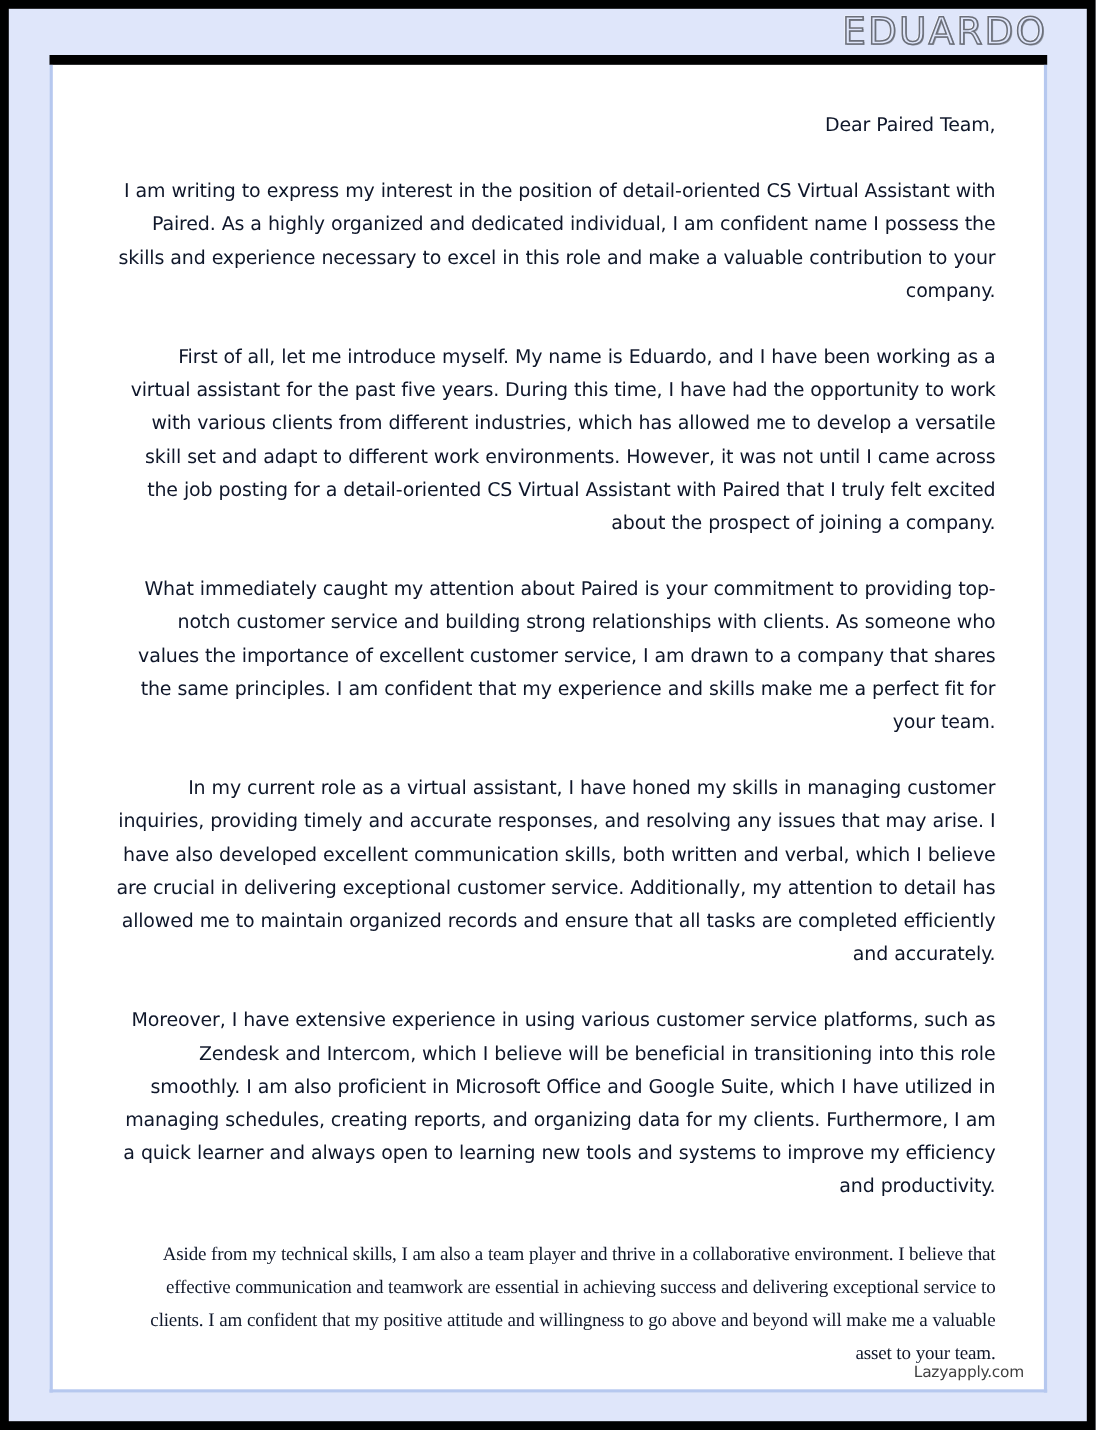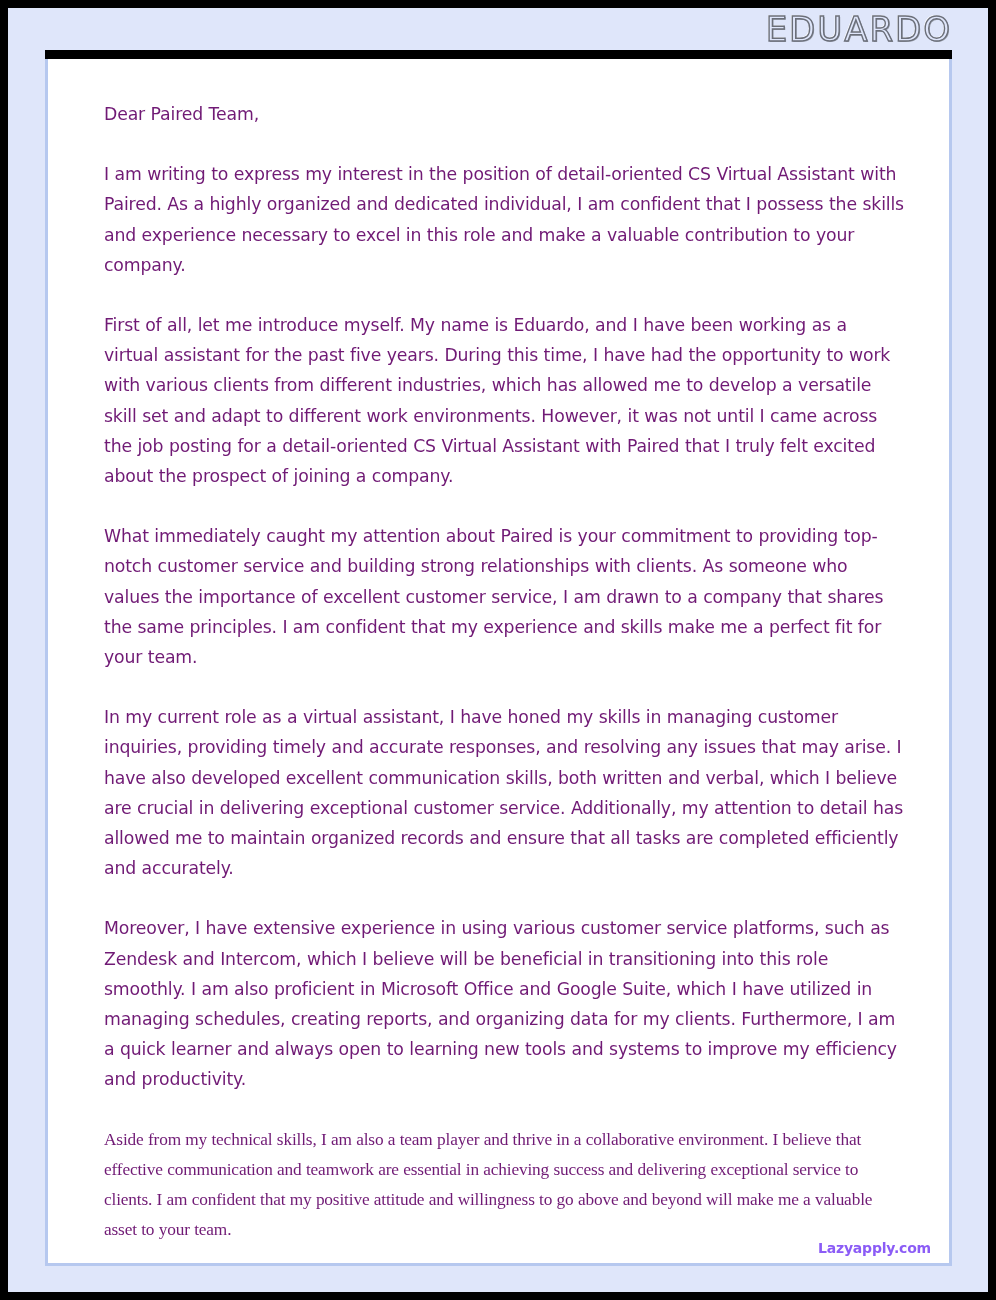--- a/index.html
+++ b/index.html
@@ -18,20 +18,21 @@
   
   #page-root {
     position: relative;
     width: 996px;
     height: 1300px;
     background: #dfe6fa;
     border-top: 8px solid #000000;
     border-bottom: 8px solid #000000;
     border-left: 8px solid #000000;
     border-right: 8px solid #000000;
+    text-align: right;
   }
 
   
   .letterhead {
     position: absolute;
     top: 0px;
     left: 0px;
     right: 0px;
     height: 42px;
     display: flex;
@@ -81,65 +82,64 @@
     position: relative;
     width: 100%;
     height: 100%;
     padding: 40px 44px 0 56px;
   }
 
   .letter-body {
     font-family: "DejaVu Sans", sans-serif;
     font-size: 17.3px;
     line-height: 30.2px;
-    color: #701a75;
+    color: #0f172a;
     letter-spacing: -0.15px;
     word-spacing: 0.2px;
   }
 
   .letter-body p {
     margin: 0 0 30px 0;
   }
 
   .letter-body p:last-child {
     margin-bottom: 0;
     font-family: Liberation Serif, serif;
   }
 
   
   .watermark {
     position: absolute;
     right: 14px;
     bottom: 6px;
     font-family: "DejaVu Sans", sans-serif;
     font-size: 14px;
-    color: #8b5cf6;
+    color: #404040;
     letter-spacing: -0.2px;
     background: #ffffff;
     padding: 1px 4px 1px 8px;
-    font-weight: bold;
   }
 </style>
 </head>
 <body>
 
 <div id="page-root">
 
   <div class="letterhead">
     <div class="letterhead-name">EDUARDO</div>
   </div>
 
   <div class="top-rule"></div>
 
   <div class="sheet">
     <div class="sheet-inner">
 
       <div class="letter-body">
         <p>Dear Paired Team,</p>
-        <p>I am writing to express my interest in the position of detail-oriented CS Virtual Assistant with Paired. As a highly organized and dedicated individual, I am confident that I possess the skills and experience necessary to excel in this role and make a valuable contribution to your company.</p>
+        <p>I am writing to express my interest in the position of detail-oriented CS Virtual Assistant with Paired. As a highly organized and dedicated individual, I am confident name I possess the skills and experience necessary to excel in this role and make a valuable contribution to your company.</p>
         <p>First of all, let me introduce myself. My name is Eduardo, and I have been working as a virtual assistant for the past five years. During this time, I have had the opportunity to work with various clients from different industries, which has allowed me to develop a versatile skill set and adapt to different work environments. However, it was not until I came across the job posting for a detail-oriented CS Virtual Assistant with Paired that I truly felt excited about the prospect of joining a company.</p>
         <p>What immediately caught my attention about Paired is your commitment to providing top-notch customer service and building strong relationships with clients. As someone who values the importance of excellent customer service, I am drawn to a company that shares the same principles. I am confident that my experience and skills make me a perfect fit for your team.</p>
         <p>In my current role as a virtual assistant, I have honed my skills in managing customer inquiries, providing timely and accurate responses, and resolving any issues that may arise. I have also developed excellent communication skills, both written and verbal, which I believe are crucial in delivering exceptional customer service. Additionally, my attention to detail has allowed me to maintain organized records and ensure that all tasks are completed efficiently and accurately.</p>
         <p>Moreover, I have extensive experience in using various customer service platforms, such as Zendesk and Intercom, which I believe will be beneficial in transitioning into this role smoothly. I am also proficient in Microsoft Office and Google Suite, which I have utilized in managing schedules, creating reports, and organizing data for my clients. Furthermore, I am a quick learner and always open to learning new tools and systems to improve my efficiency and productivity.</p>
         <p>Aside from my technical skills, I am also a team player and thrive in a collaborative environment. I believe that effective communication and teamwork are essential in achieving success and delivering exceptional service to clients. I am confident that my positive attitude and willingness to go above and beyond will make me a valuable asset to your team.</p>
       </div>
 
     </div>
 
     <div class="watermark">Lazyapply.com</div>

